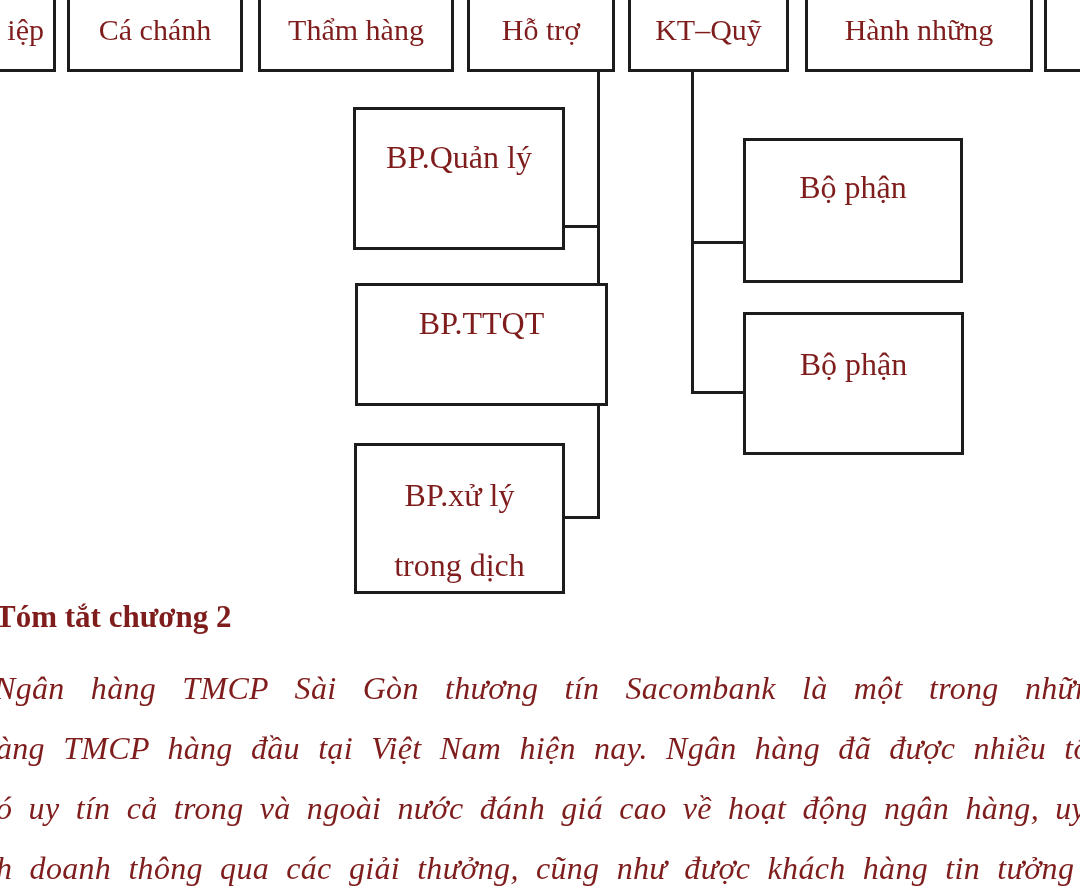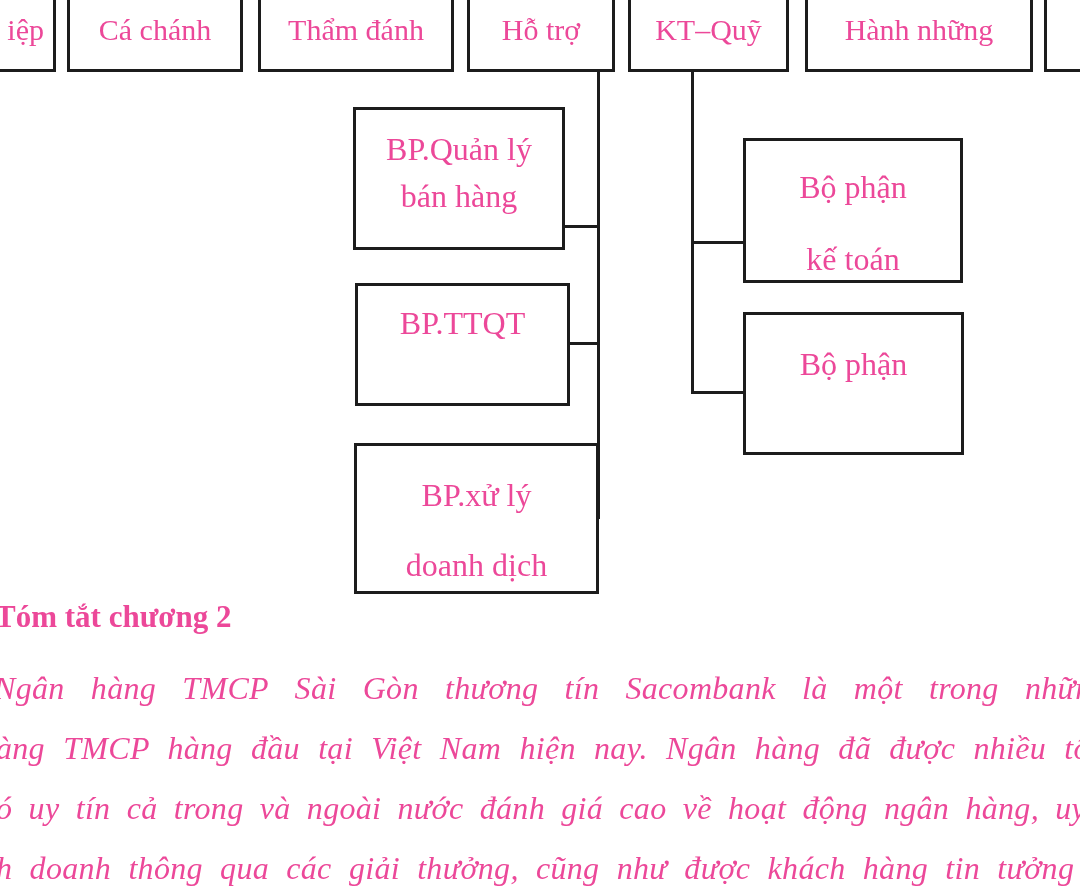--- a/index.html
+++ b/index.html
@@ -2,21 +2,21 @@
 <html><head>
 <meta charset="utf-8">
 <style>
   html,body{margin:0;padding:0;background:#fff;}
   #page{
     position:relative;
     width:1080px;height:889px;
     background:#ffffff;
     overflow:hidden;
     font-family:"Liberation Serif", serif;
-    color:#ec4899;
+    color:#7f1d1d;
   }
   
   .obox{
     position:absolute;
     box-sizing:border-box;
     border:3px solid #1c1c1c;
     background:#fff;
     display:flex;
     align-items:center;
     justify-content:center;
@@ -61,21 +61,21 @@
 
   <div class="obox toprow cutleft" style="left:-110px;width:166px;">
     <span>iệp</span>
   </div>
 
   <div class="obox toprow" style="left:67px;width:176px;">
     <span>Cá chánh</span>
   </div>
 
   <div class="obox toprow" style="left:258px;width:196px;">
-    <span>Thẩm đánh</span>
+    <span>Thẩm hàng</span>
   </div>
 
   <div class="obox toprow" style="left:467px;width:148px;">
     <span>Hỗ trợ</span>
   </div>
 
   <div class="obox toprow" style="left:628px;width:161px;">
     <span>KT–Quỹ</span>
   </div>
 
@@ -89,38 +89,36 @@
 
   <div class="cline" style="left:597px;top:70px;width:3px;height:449px;"></div>
   <div class="cline" style="left:564px;top:225px;width:34px;height:3px;"></div>
   <div class="cline" style="left:564px;top:342px;width:34px;height:3px;"></div>
   <div class="cline" style="left:563px;top:516px;width:37px;height:3px;"></div>
 
   <div class="cline" style="left:691px;top:70px;width:3px;height:324px;"></div>
   <div class="cline" style="left:694px;top:241px;width:50px;height:3px;"></div>
   <div class="cline" style="left:694px;top:391px;width:50px;height:3px;"></div>
 
-  <div class="obox midbox" style="left:353px;top:107px;width:212px;height:143px;padding-top:16px;line-height:47px;">
+  <div class="obox midbox" style="left:353px;top:107px;width:212px;height:143px;padding-top:24px;line-height:47px;">
     <span class="bl">BP.Quản lý</span>
-    <span class="bl">bán hàng</span>
   </div>
 
-  <div class="obox midbox" style="left:355px;top:283px;width:215px;height:123px;padding-top:14px;line-height:47px;">
+  <div class="obox midbox" style="left:355px;top:283px;width:253px;height:123px;padding-top:14px;line-height:47px;">
     <span class="bl">BP.TTQT</span>
     <span class="bl"></span>
   </div>
 
-  <div class="obox midbox" style="left:354px;top:443px;width:245px;height:151px;padding-top:14px;line-height:70px;">
+  <div class="obox midbox" style="left:354px;top:443px;width:211px;height:151px;padding-top:14px;line-height:70px;">
     <span class="bl">BP.xử lý</span>
-    <span class="bl">doanh dịch</span>
+    <span class="bl">trong dịch</span>
   </div>
 
   <div class="obox midbox" style="left:743px;top:138px;width:220px;height:145px;padding-top:10px;line-height:72px;">
     <span class="bl">Bộ phận</span>
-    <span class="bl">kế toán</span>
   </div>
 
   <div class="obox midbox" style="left:743px;top:312px;width:221px;height:143px;padding-top:12px;line-height:74px;">
     <span class="bl">Bộ phận</span>
   </div>
 
   <div class="heading">Tóm tắt chương 2</div>
 
   <div class="pline pl0">Ngân hàng TMCP Sài Gòn thương tín Sacombank là một trong những</div>
   <div class="pline pl1">àng TMCP hàng đầu tại Việt Nam hiện nay. Ngân hàng đã được nhiều tổ</div>

